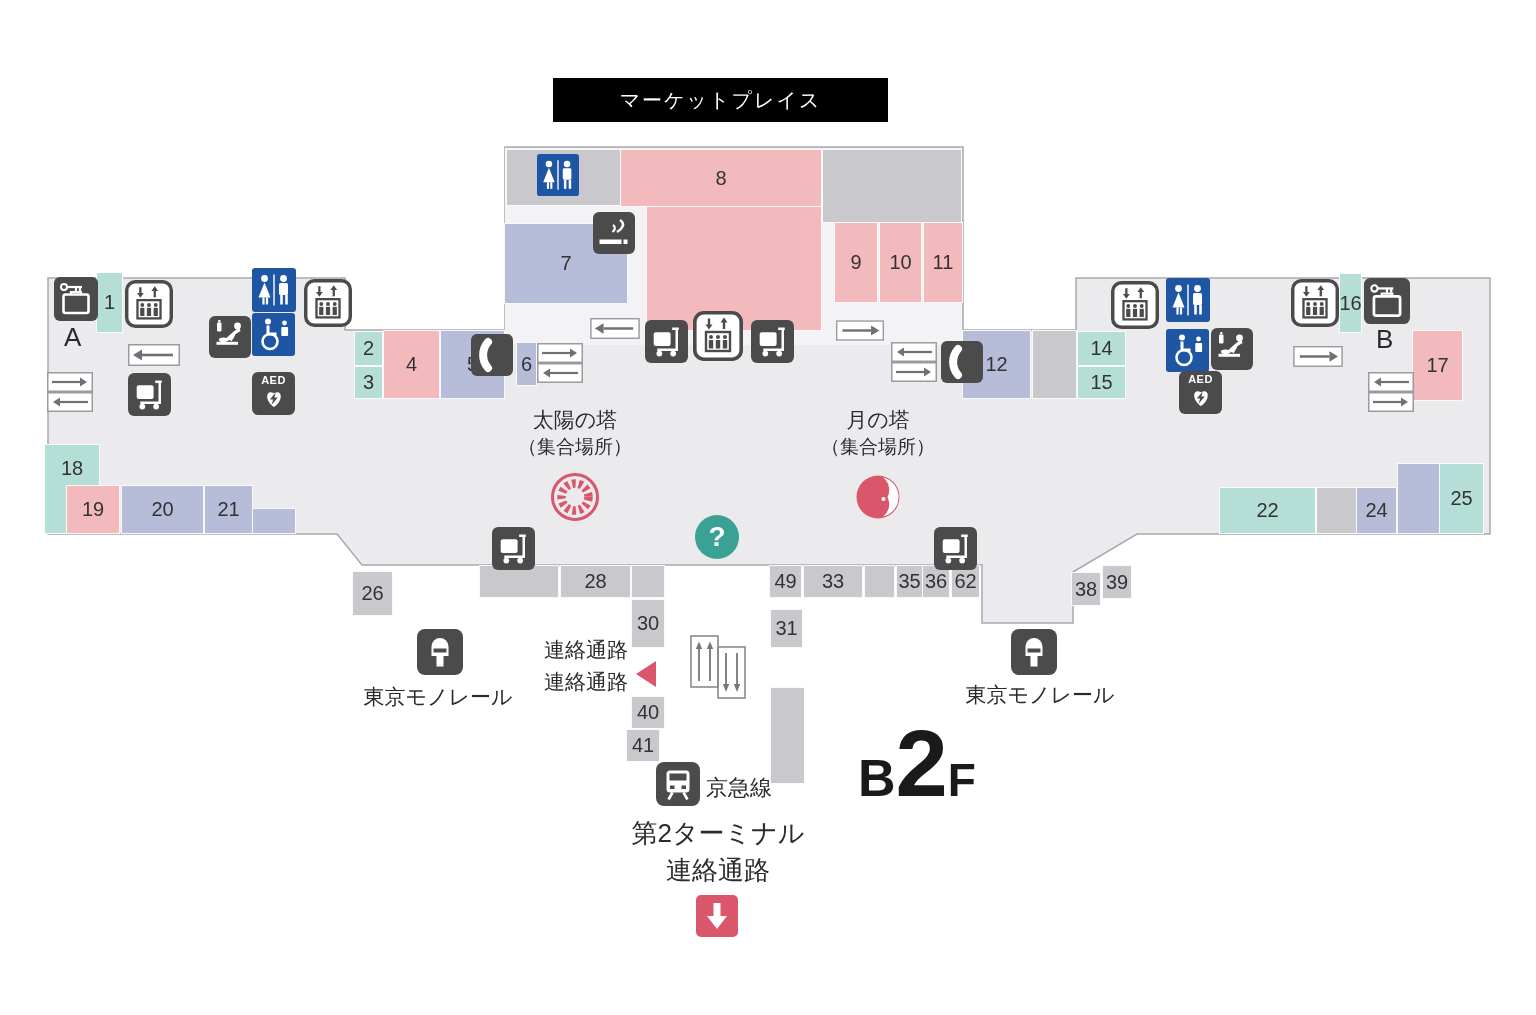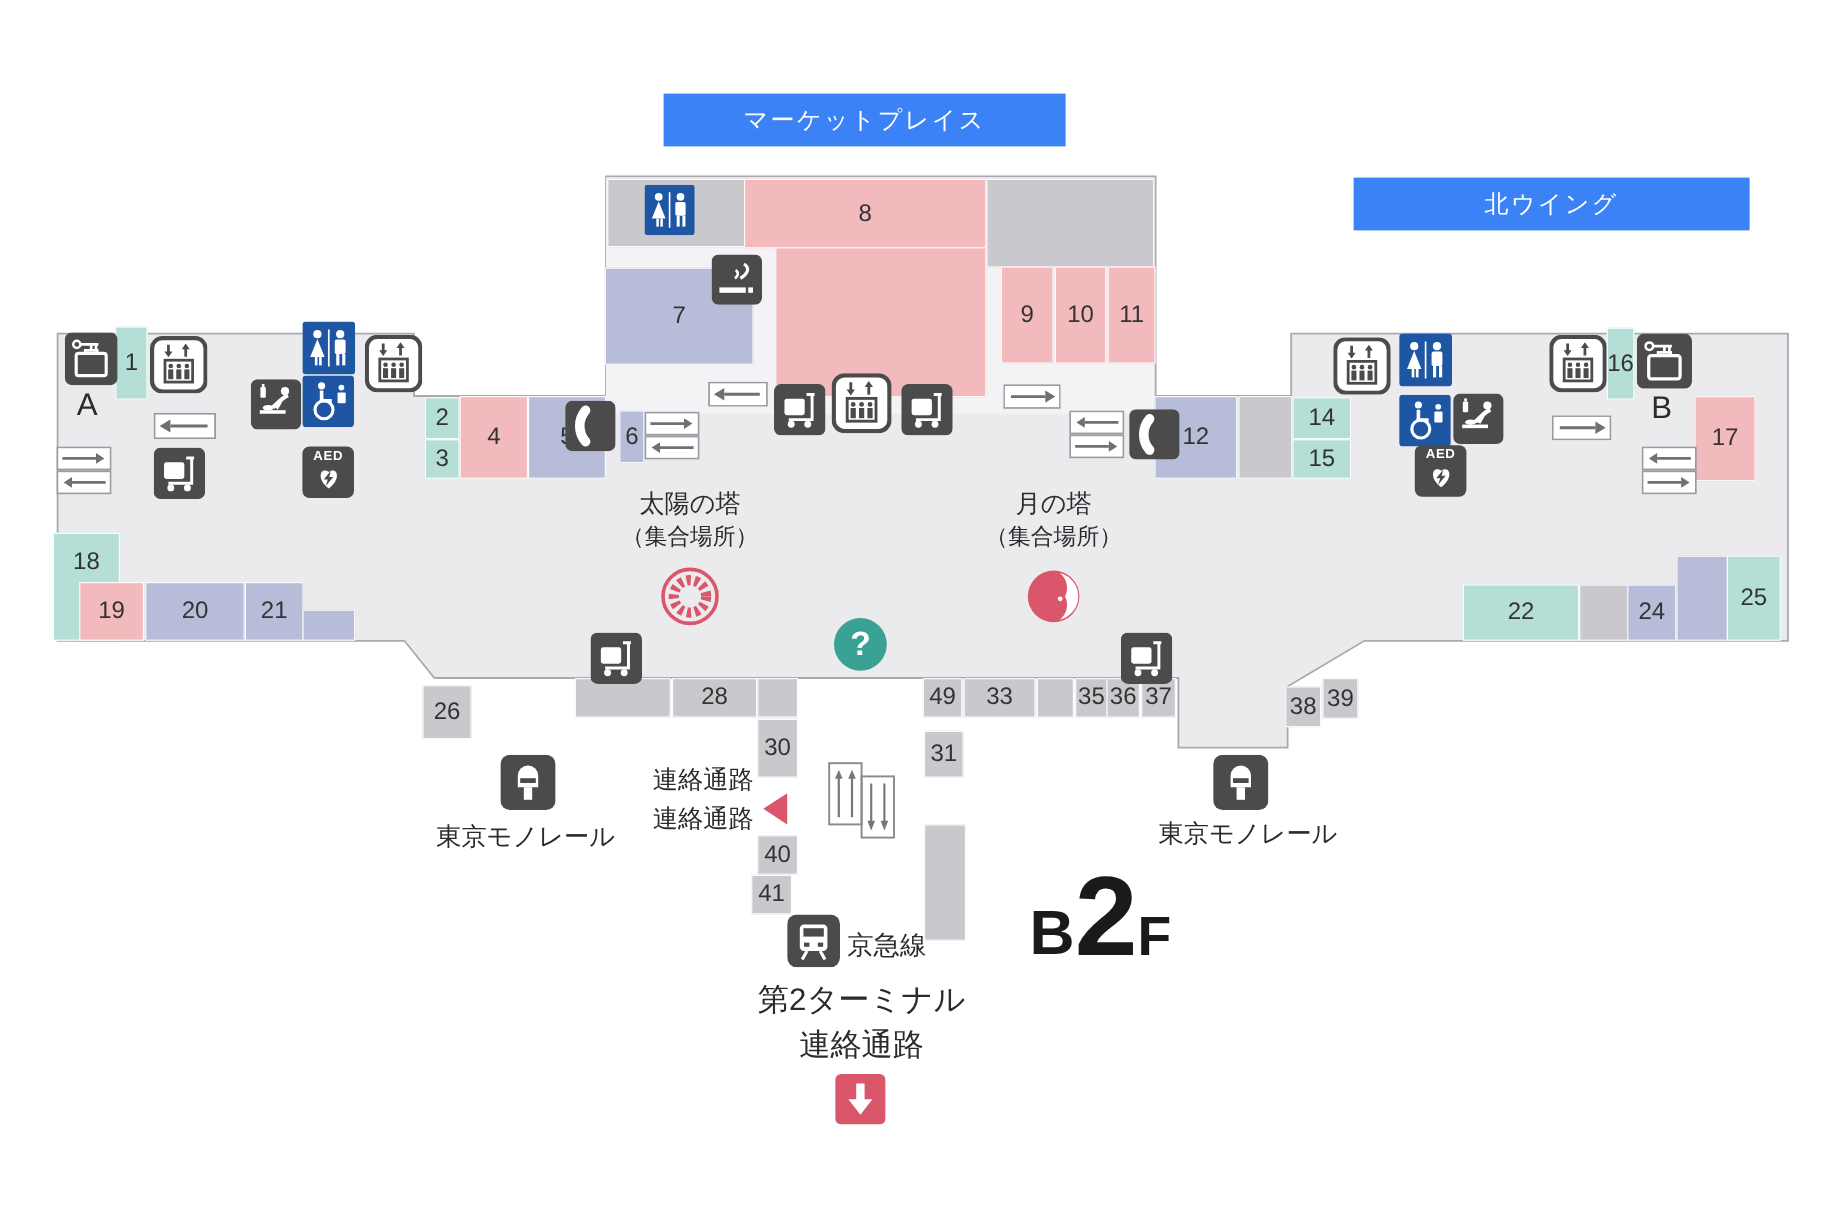--- a/index.html
+++ b/index.html
@@ -1,19 +1,19 @@
 <!DOCTYPE html>
 <html><head>
 <meta charset="utf-8">
 <style>
   html,body{margin:0;padding:0;background:#fff;}
   #map{position:relative;width:1536px;height:1015px;background:#fff;overflow:hidden;
        font-family:"Liberation Sans","DejaVu Sans",sans-serif;color:#2e2e31;}
   .abs{position:absolute;}
-  .banner{position:absolute;background:#3b82f6;color:#fff;display:flex;align-items:center;
+  .banner{position:absolute;background:#000000;color:#fff;display:flex;align-items:center;
           justify-content:center;font-size:20px;letter-spacing:2px;}
   .zone{position:absolute;display:flex;align-items:center;justify-content:center;
         font-size:20px;color:#333;box-sizing:border-box;border:1px solid rgba(255,255,255,.9);}
   .teal{background:#b5ded7;}
   .pink{background:#f2babd;}
   .purple{background:#b7bcd9;}
   .grayz{background:#c9c9cd;}
   .blockbg{position:absolute;left:505px;top:148px;width:457px;height:197px;background:#f3f3f6;}
   .icn{position:absolute;}
   .lbl{position:absolute;white-space:nowrap;color:#2b2b2e;}
@@ -181,21 +181,20 @@
 </svg>
 
 <div id="map">
 
   <svg class="abs" width="1536" height="1015" style="left:0;top:0">
     <path d="M48,278 H345 V330 H505 V147 H963 V330 H1076 V278 H1490 V534 H1137 L1073,572 V623 H982 V565 H362 L337,534 H48 Z" fill="#ebebee" stroke="#a9a9af" stroke-width="1.5"></path>
   </svg>
   <div class="blockbg"></div>
 
   <div class="banner" style="left:553px;top:78px;width:335px;height:44px">マーケットプレイス</div>
-  <div class="banner" style="left:1128px;top:148px;width:330px;height:44px">北ウイング</div>
 
   <div class="zone grayz" style="left:506px;top:149px;width:115px;height:57px"></div>
   <div class="zone grayz" style="left:822px;top:149px;width:140px;height:74px"></div>
   <div class="zone pink" style="left:620px;top:149px;width:202px;height:58px">8</div>
   <div class="zone pink" style="left:646px;top:206px;width:176px;height:125px"></div>
   <div class="zone purple" style="left:504px;top:223px;width:124px;height:81px">7</div>
   <div class="zone pink" style="left:834px;top:222px;width:44px;height:81px">9</div>
   <div class="zone pink" style="left:879px;top:222px;width:43px;height:81px">10</div>
   <div class="zone pink" style="left:923px;top:222px;width:40px;height:81px">11</div>
 
@@ -230,21 +229,21 @@
   <div class="zone grayz" style="left:631px;top:565px;width:34px;height:33px"></div>
   <div class="zone grayz" style="left:631px;top:599px;width:34px;height:49px">30</div>
   <div class="zone grayz" style="left:631px;top:696px;width:34px;height:33px">40</div>
   <div class="zone grayz" style="left:626px;top:729px;width:34px;height:33px">41</div>
   <div class="zone grayz" style="left:769px;top:565px;width:33px;height:33px">49</div>
   <div class="zone grayz" style="left:770px;top:609px;width:33px;height:39px">31</div>
   <div class="zone grayz" style="left:803px;top:565px;width:60px;height:33px">33</div>
   <div class="zone grayz" style="left:864px;top:565px;width:31px;height:33px"></div>
   <div class="zone grayz" style="left:896px;top:565px;width:27px;height:33px">35</div>
   <div class="zone grayz" style="left:922px;top:565px;width:28px;height:33px">36</div>
-  <div class="zone grayz" style="left:951px;top:565px;width:29px;height:33px">37</div>
+  <div class="zone grayz" style="left:951px;top:565px;width:29px;height:33px">62</div>
   <div class="zone grayz" style="left:770px;top:687px;width:35px;height:97px"></div>
   <div class="zone grayz" style="left:1071px;top:572px;width:30px;height:34px">38</div>
   <div class="zone grayz" style="left:1102px;top:565px;width:30px;height:34px">39</div>
 
   <svg class="icn" style="left:54px;top:277px" width="44" height="44">
       <use href="#sym-locker"></use>
     </svg>
   <svg class="icn" style="left:125px;top:280px" width="48" height="48">
       <use href="#sym-elevator"></use>
     </svg>

